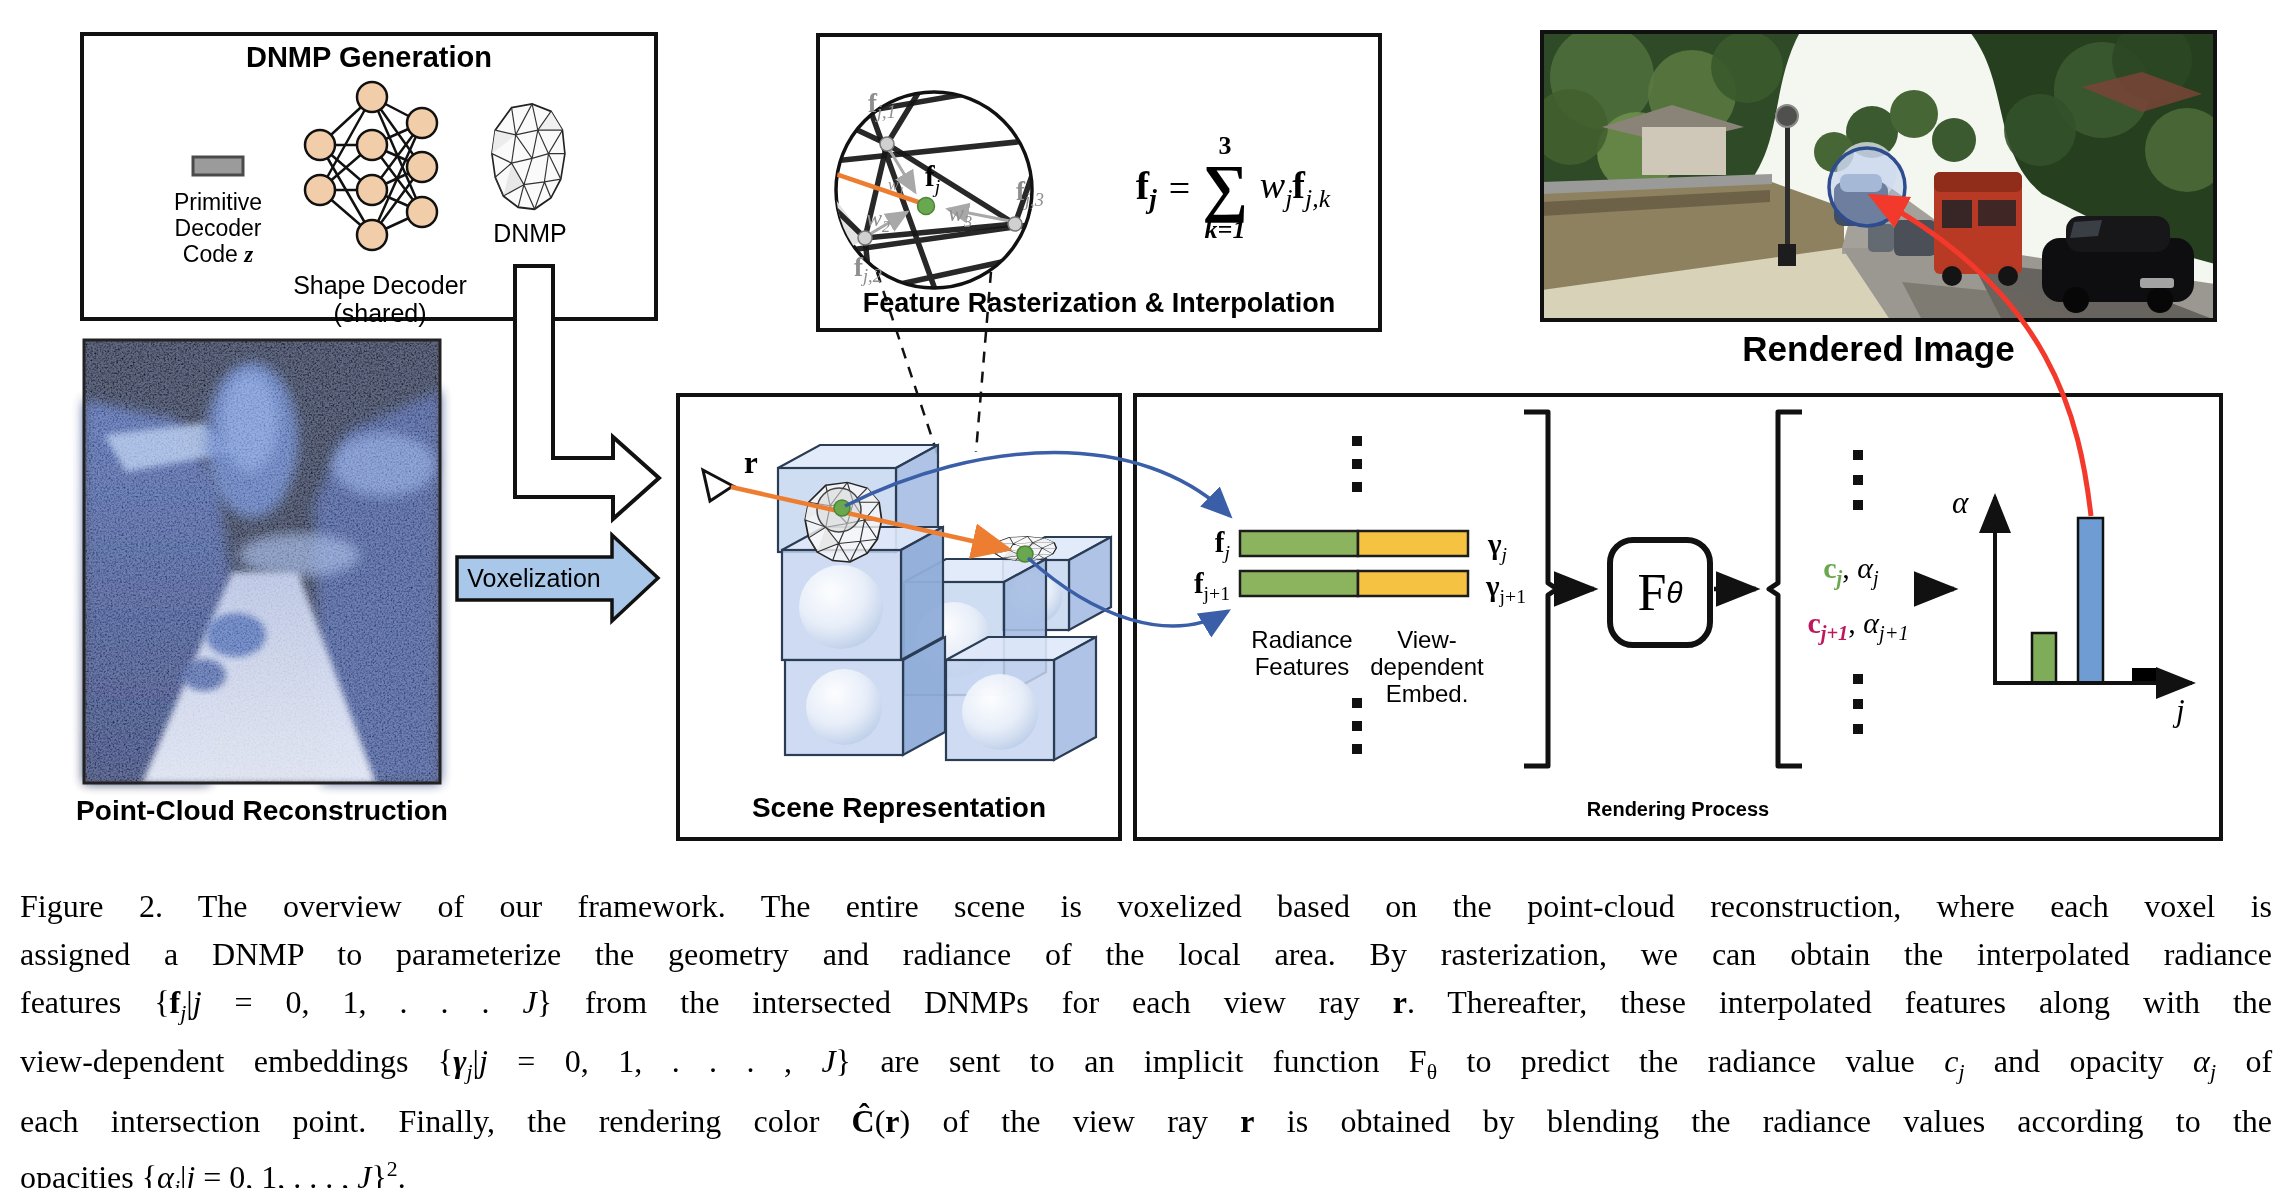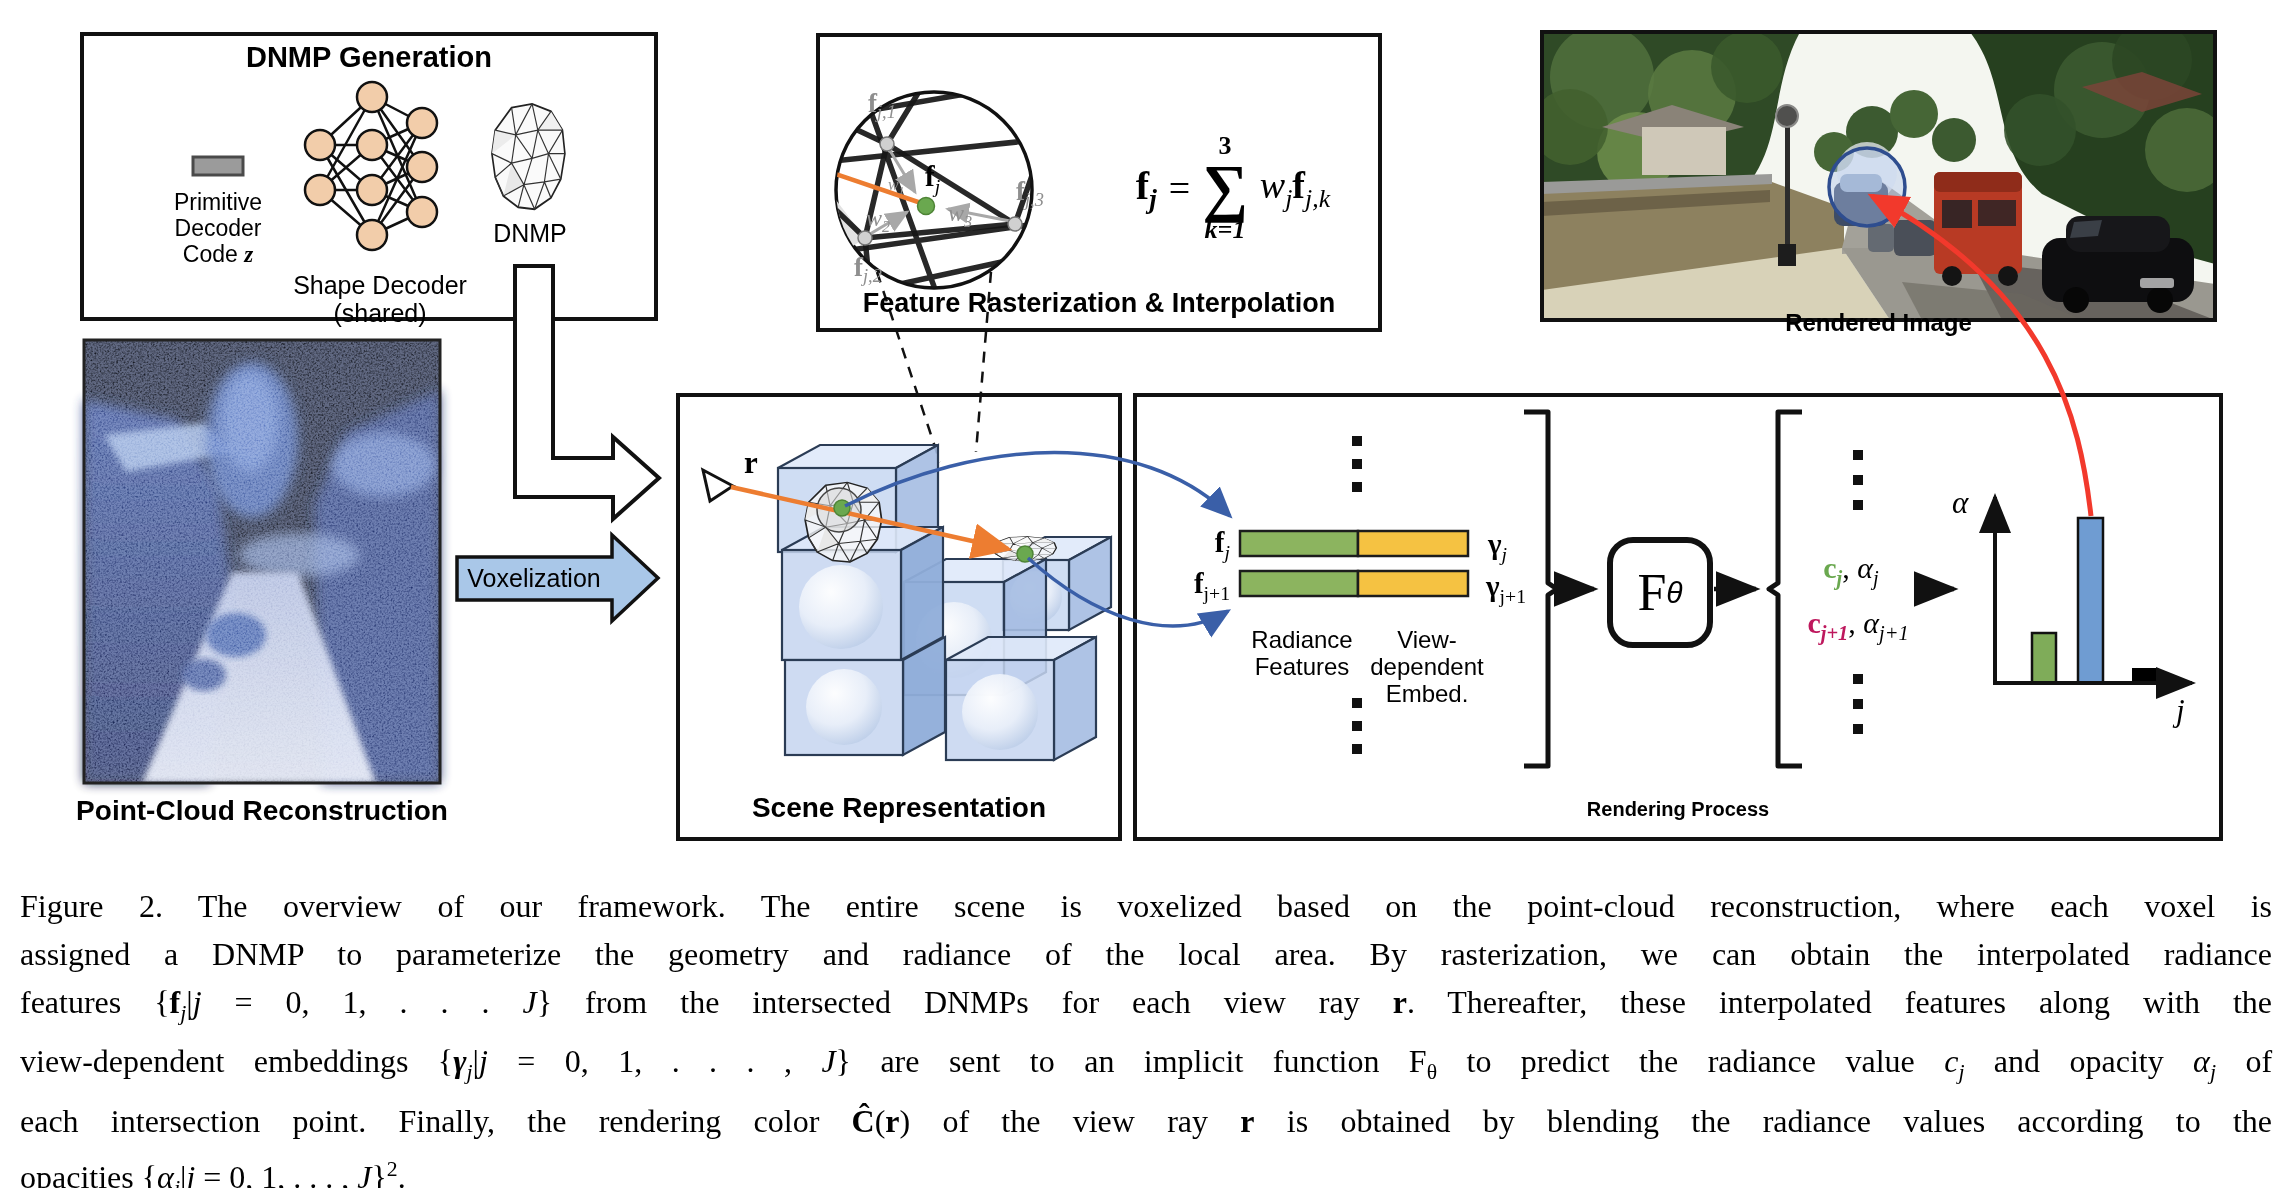--- a/index.html
+++ b/index.html
@@ -355,21 +355,21 @@
     <span class="lhs"><span>f</span><sub>j</sub></span>
     <span class="eq">=</span>
     <span class="sum">
       <span class="lim">3</span>
       <span class="sig">∑</span>
       <span class="lim it">k=1</span>
     </span>
     <span class="rhs"><span class="wv">w</span><sub>j</sub><span class="fv">f</span><sub>j,k</sub></span>
   </div>
 
-  <div class="lbl bold ctr" style="left:1542px;top:310px;width:673px;font-size:24px;">Rendered Image</div>
+  <div class="lbl bold ctr" style="left:1542px;top:329px;width:673px;font-size:35px;">Rendered Image</div>
   <div class="lbl bold ctr" style="left:64px;top:795px;width:396px;font-size:28px;">Point-Cloud Reconstruction</div>
   <div class="lbl ctr" style="left:459px;top:564px;width:150px;font-size:25px;">Voxelization</div>
 
   <div class="lbl ser bold" style="left:744px;top:446px;font-size:31px;">r</div>
   <div class="lbl bold ctr" style="left:676px;top:792px;width:446px;font-size:28px;">Scene Representation</div>
   <div class="lbl bold ctr" style="left:1133px;top:798px;width:1090px;font-size:20px;">Rendering Process</div>
 
   <div class="lbl mathbf" style="left:1150px;top:526px;width:80px;text-align:right;font-size:29px;"><span>f</span><sub class="it">j</sub></div>
   <div class="lbl mathbf" style="left:1140px;top:567px;width:90px;text-align:right;font-size:29px;"><span>f</span><sub>j+1</sub></div>
   <div class="lbl mathbf" style="left:1488px;top:528px;font-size:29px;"><span>γ</span><sub class="it">j</sub></div>

